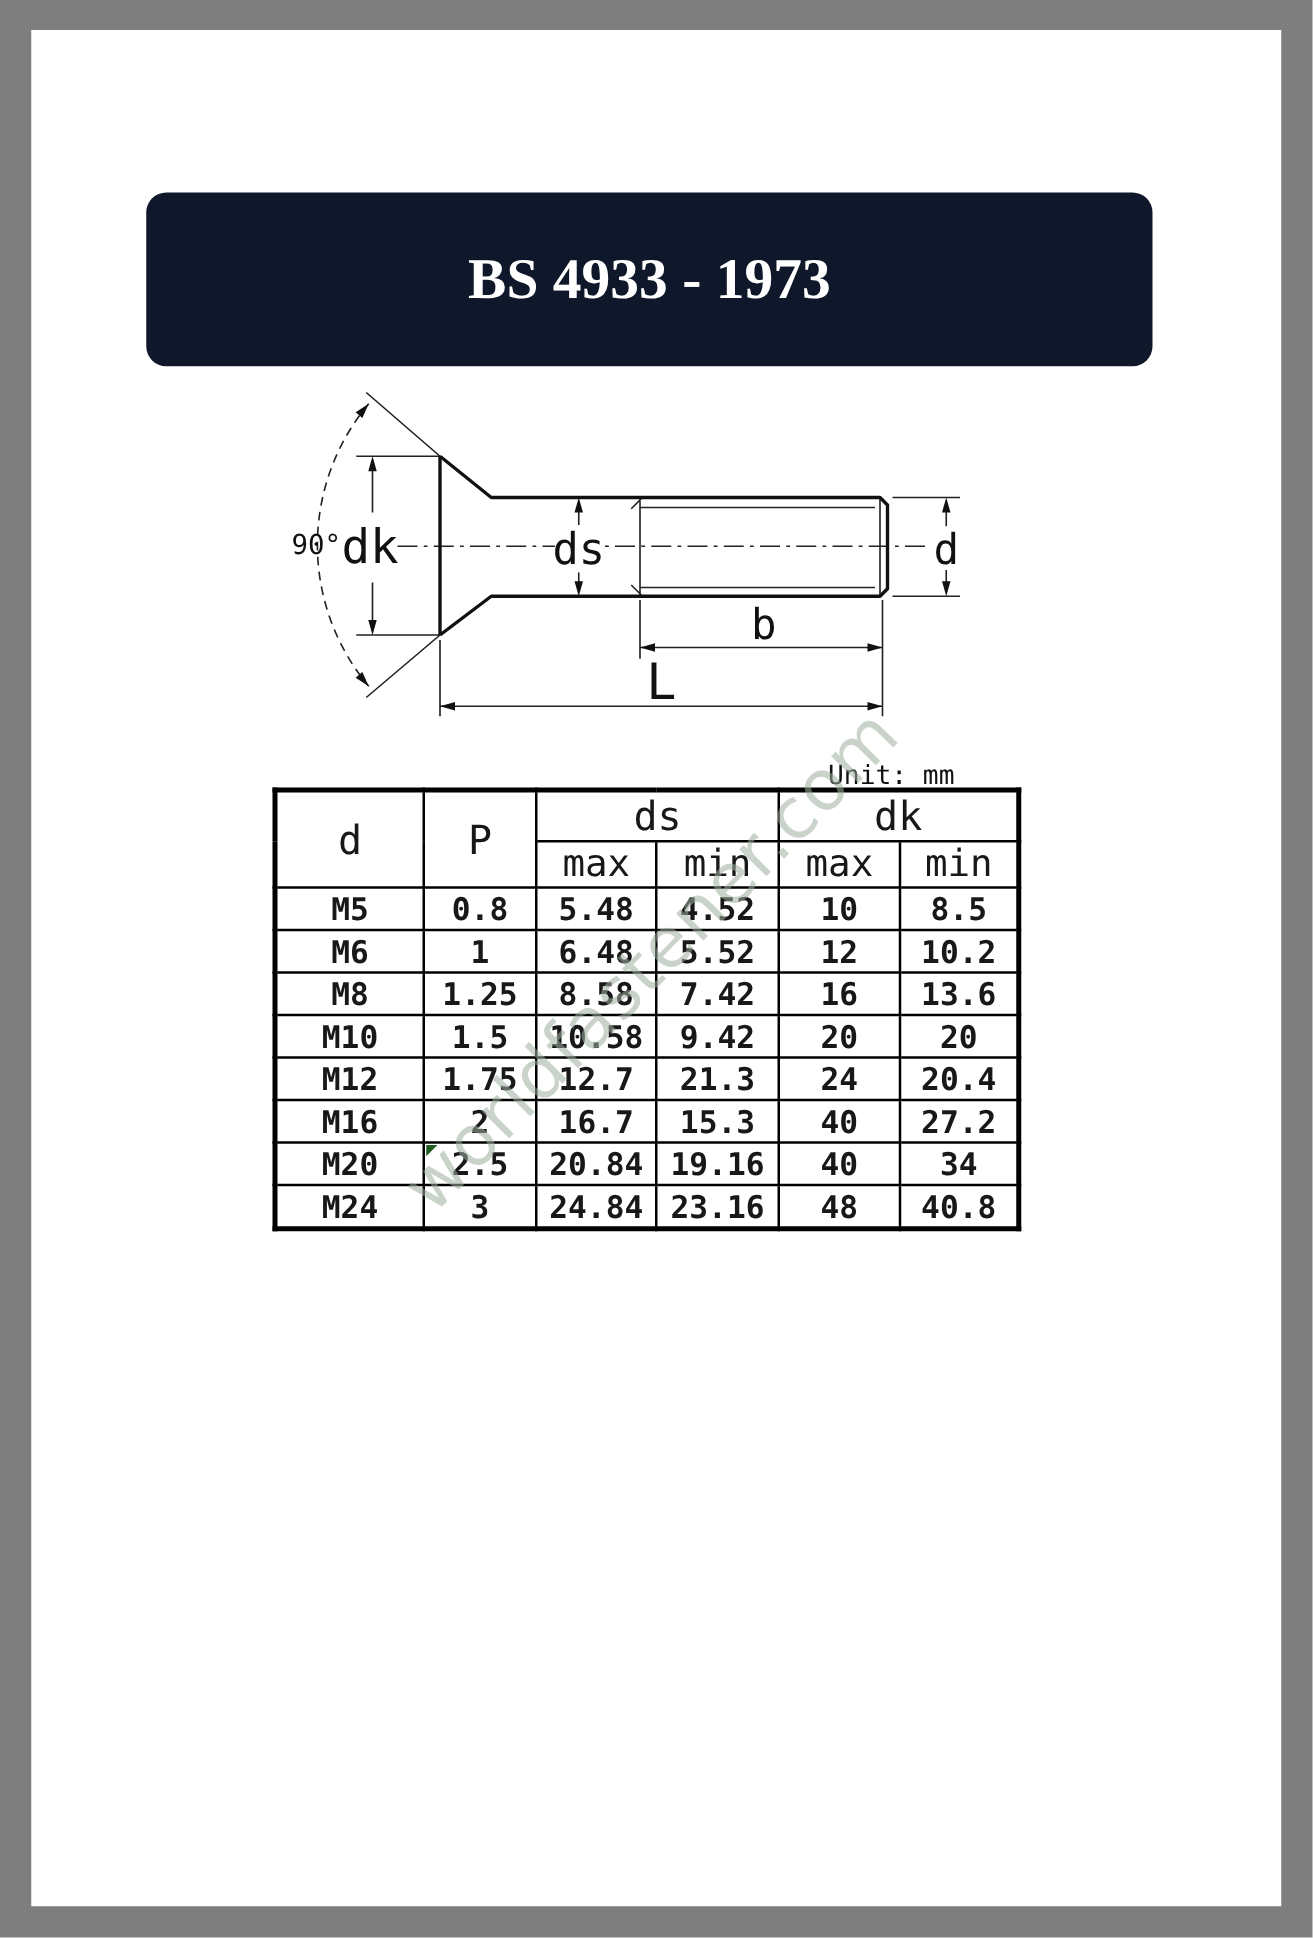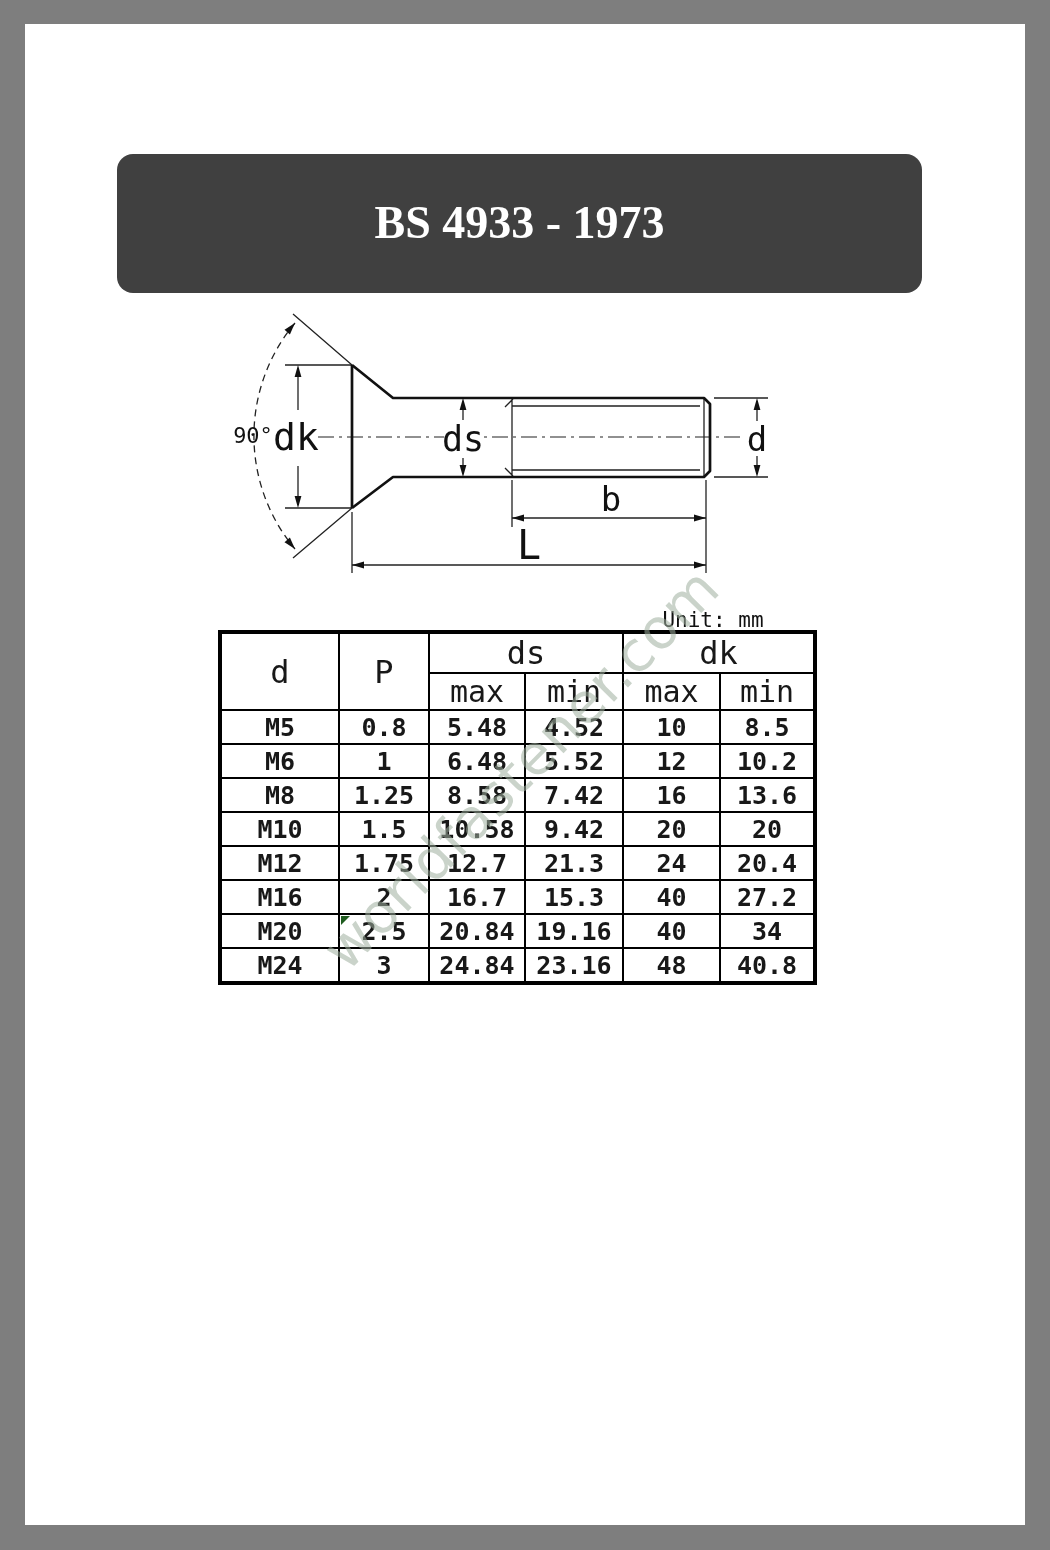--- a/index.html
+++ b/index.html
@@ -67,21 +67,21 @@
     color:#9fb09f; opacity:0.55;
     transform:rotate(-45.5deg);
     z-index:5; pointer-events:none;
   }
 </style>
 </head>
 <body style="background: rgb(126, 126, 126);">
 
 <div class="page">
 
-  <div class="banner" style="background: #404040;">
+  <div class="banner" style="background: #0f172a;">
     <div class="title">BS 4933 - 1973</div>
   </div>
 
   <svg class="drawing" width="600" height="290" viewBox="0 0 600 290">
 
     <g stroke="#222" stroke-width="1.3" fill="none">
 
       <path d="M63,14 L122,65 M63,258 L122,208"></path>
 
       <path d="M65,23 A176,176 0 0 0 65,249" stroke-dasharray="7 5"></path>

